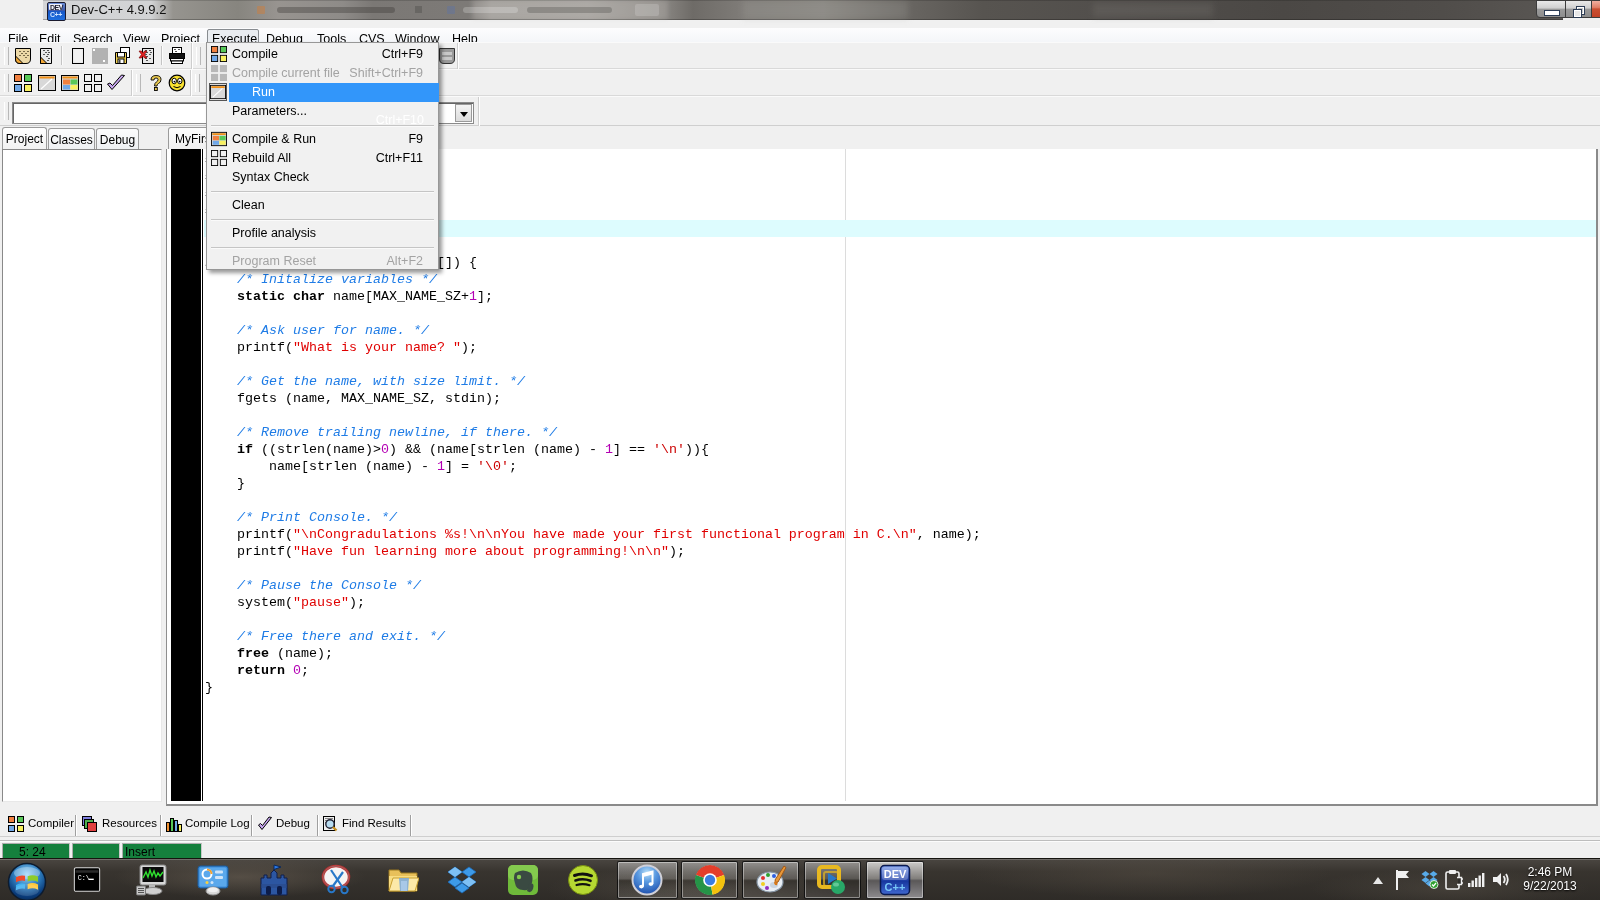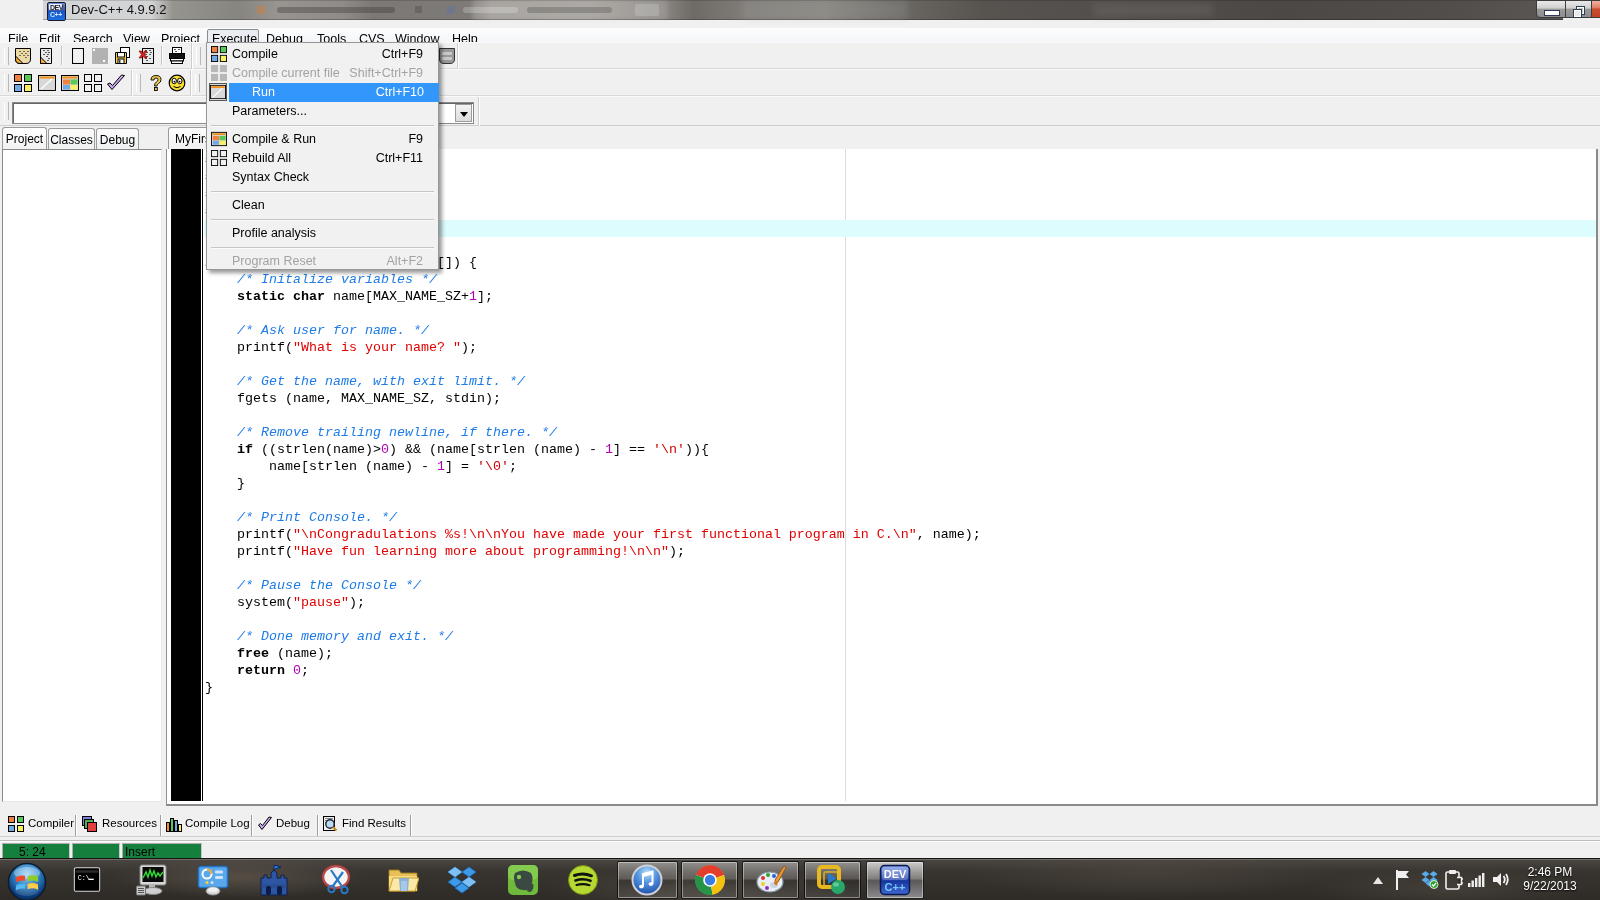--- a/index.html
+++ b/index.html
@@ -99,21 +99,21 @@
 #clock{position:absolute;left:1510px;top:6px;width:80px;color:#fff;font-size:12px;text-align:center;text-shadow:0 1px 2px #000;}
 
 
 #dropmenu{left:206px;top:42px;width:233px;height:228px;background:#f1f1f1;border:1px solid #979797;box-sizing:border-box;box-shadow:3px 3px 4px rgba(0,0,0,0.4);z-index:50;}
 .ditem{position:absolute;left:1px;width:231px;height:19px;font-size:12.5px;color:#000;}
 .ditem .lab{position:absolute;left:24px;top:2px;}
 .ditem .sc{position:absolute;right:16px;top:2px;}
 .ditem.dis{color:#a3a3a3;}
 .ditem.hl{background:#3296fa;color:#fff;left:22px;width:210px;}
 .ditem.hl .lab{left:3px;margin-left:20px;}
-.ditem.hl .sc{right:15px;}
+.ditem.hl .sc{right:15px;margin-top:28px;}
 .dsep{position:absolute;left:4px;width:223px;height:1px;background:#c5c5c5;box-shadow:0 1px 0 #fafafa;}
 .dicon{position:absolute;left:3px;top:1px;width:16px;height:16px;}
 .runbox{position:absolute;left:2px;top:40px;width:18px;height:18px;background:#f4f4f4;border:1px solid #555;box-sizing:border-box;z-index:51;}
 </style>
 </head>
 <body>
 <div id="screen">
 
   <div id="titlebar" class="abs">
     <div class="ghost1"></div>
@@ -326,36 +326,36 @@
 #define MAX_NAME_SZ 256
 
 
 <span class="k">int</span> main(<span class="k">int</span> argc, <span class="k">char</span> *argv[]) {
     <span class="c">/* Initalize variables */</span>
     <span class="k">static</span> <span class="k">char</span> name[MAX_NAME_SZ+<span class="n">1</span>];
 
     <span class="c">/* Ask user for name. */</span>
     printf(<span class="s">"What is your name? "</span>);
 
-    <span class="c">/* Get the name, with exit limit. */</span>
+    <span class="c">/* Get the name, with size limit. */</span>
     fgets (name, MAX_NAME_SZ, stdin);
 
     <span class="c">/* Remove trailing newline, if there. */</span>
     <span class="k">if</span> ((strlen(name)&gt;<span class="n">0</span>) &amp;&amp; (name[strlen (name) - <span class="n">1</span>] == <span class="ch">'\n'</span>)){
         name[strlen (name) - <span class="n">1</span>] = <span class="ch">'\0'</span>;
     }
 
     <span class="c">/* Print Console. */</span>
     printf(<span class="s">"\nCongradulations %s!\n\nYou have made your first functional program in C.\n"</span>, name);
     printf(<span class="s">"Have fun learning more about programming!\n\n"</span>);
 
     <span class="c">/* Pause the Console */</span>
     system(<span class="s">"pause"</span>);
 
-    <span class="c">/* Done memory and exit. */</span>
+    <span class="c">/* Free there and exit. */</span>
     <span class="k">free</span> (name);
     <span class="k">return</span> <span class="n">0</span>;
 }</div>
   </div>
 
   <div id="bottombar" class="abs">
     <div class="inner"></div>
     <svg class="bicon" style="left:8px" viewBox="0 0 16 16">
         <g stroke="#000" stroke-width="1">
           <rect x="0.5" y="0.5" width="6" height="6" fill="#f08040"></rect>

